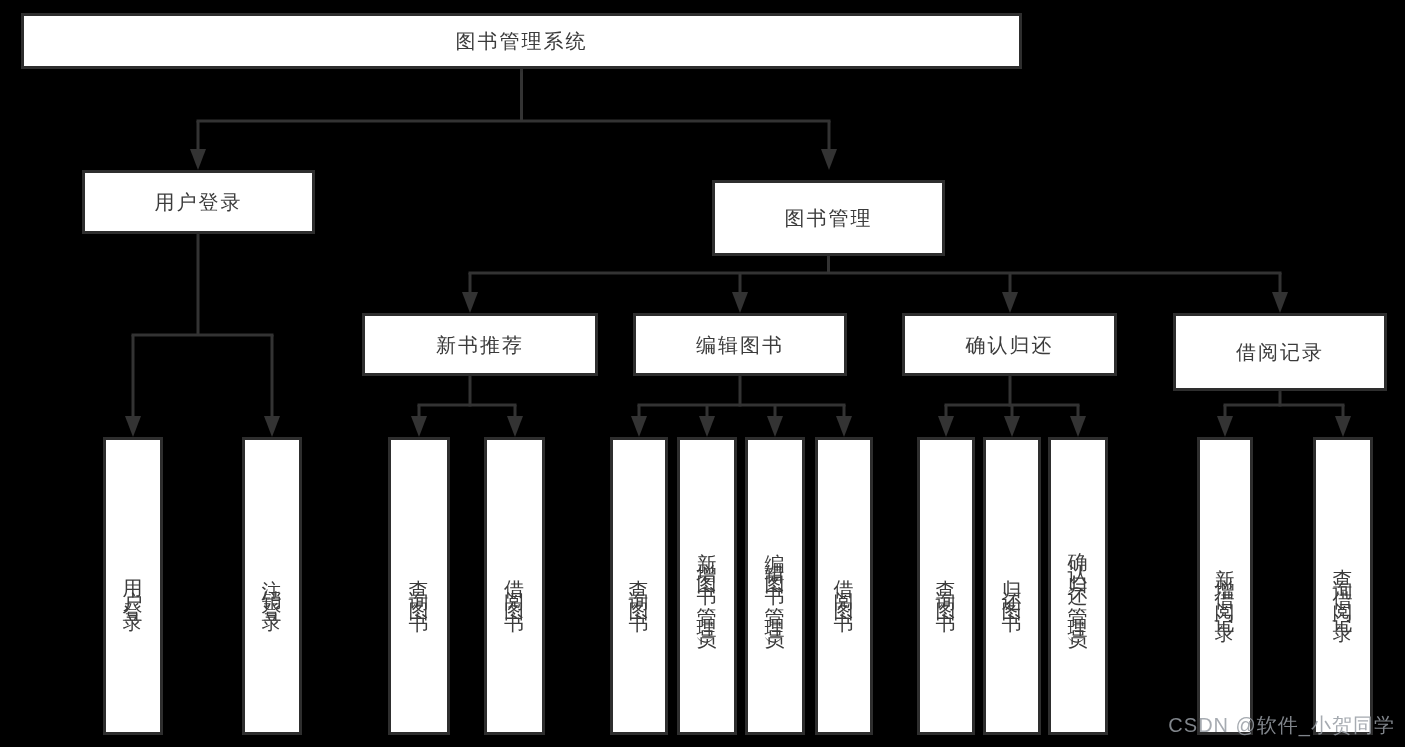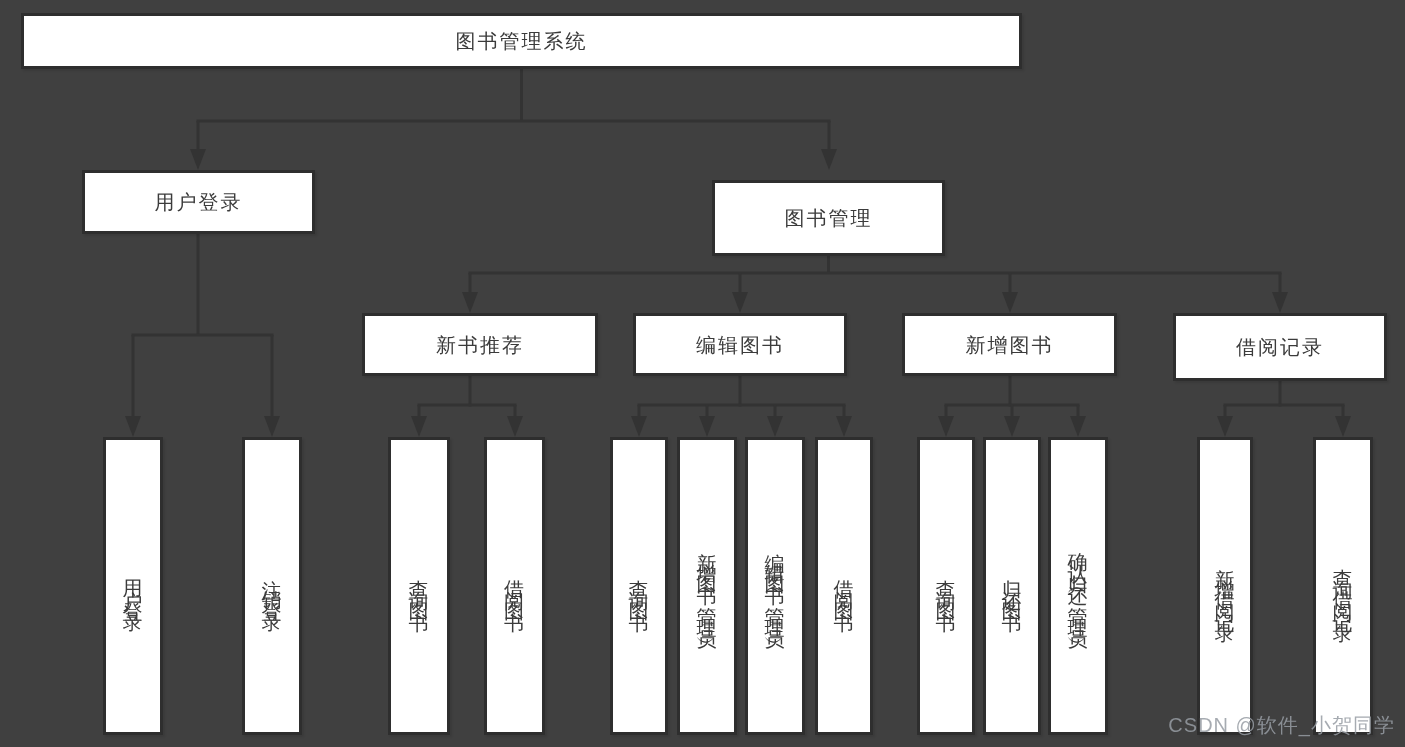--- a/index.html
+++ b/index.html
@@ -1,20 +1,20 @@
 <!DOCTYPE html>
 <html><head>
 <meta charset="utf-8">
 <style>
   html, body { margin: 0; padding: 0; background: #ffffff; }
   .canvas {
     position: relative;
     width: 1405px;
     height: 747px;
-    background: #404040;
+    background: #000000;
     overflow: hidden;
     font-family: "Liberation Sans", "DejaVu Sans", sans-serif;
   }
   .wires {
     position: absolute;
     left: 0; top: 0;
     width: 1405px; height: 747px;
     pointer-events: none;
   }
   .box {
@@ -143,23 +143,23 @@
     <span class="lbl">图书管理</span>
   </div>
 
   <div class="box" style="left:362px;top:313px;width:236px;height:63px">
     <span class="lbl">新书推荐</span>
   </div>
   <div class="box" style="left:633px;top:313px;width:214px;height:63px">
     <span class="lbl">编辑图书</span>
   </div>
   <div class="box" style="left:902px;top:313px;width:215px;height:63px">
-    <span class="lbl">新增图书</span>
-  </div>
-  <div class="box" style="left:1173px;top:313px;width:214px;height:68px">
+    <span class="lbl">确认归还</span>
+  </div>
+  <div class="box" style="left:1173px;top:313px;width:214px;height:78px">
     <span class="lbl">借阅记录</span>
   </div>
 
   <div class="box" style="left:103px;top:437px;width:60px;height:298px">
     <span class="vlbl">用户登录</span>
   </div>
   <div class="box" style="left:242px;top:437px;width:60px;height:298px">
     <span class="vlbl">注销登录</span>
   </div>
 

